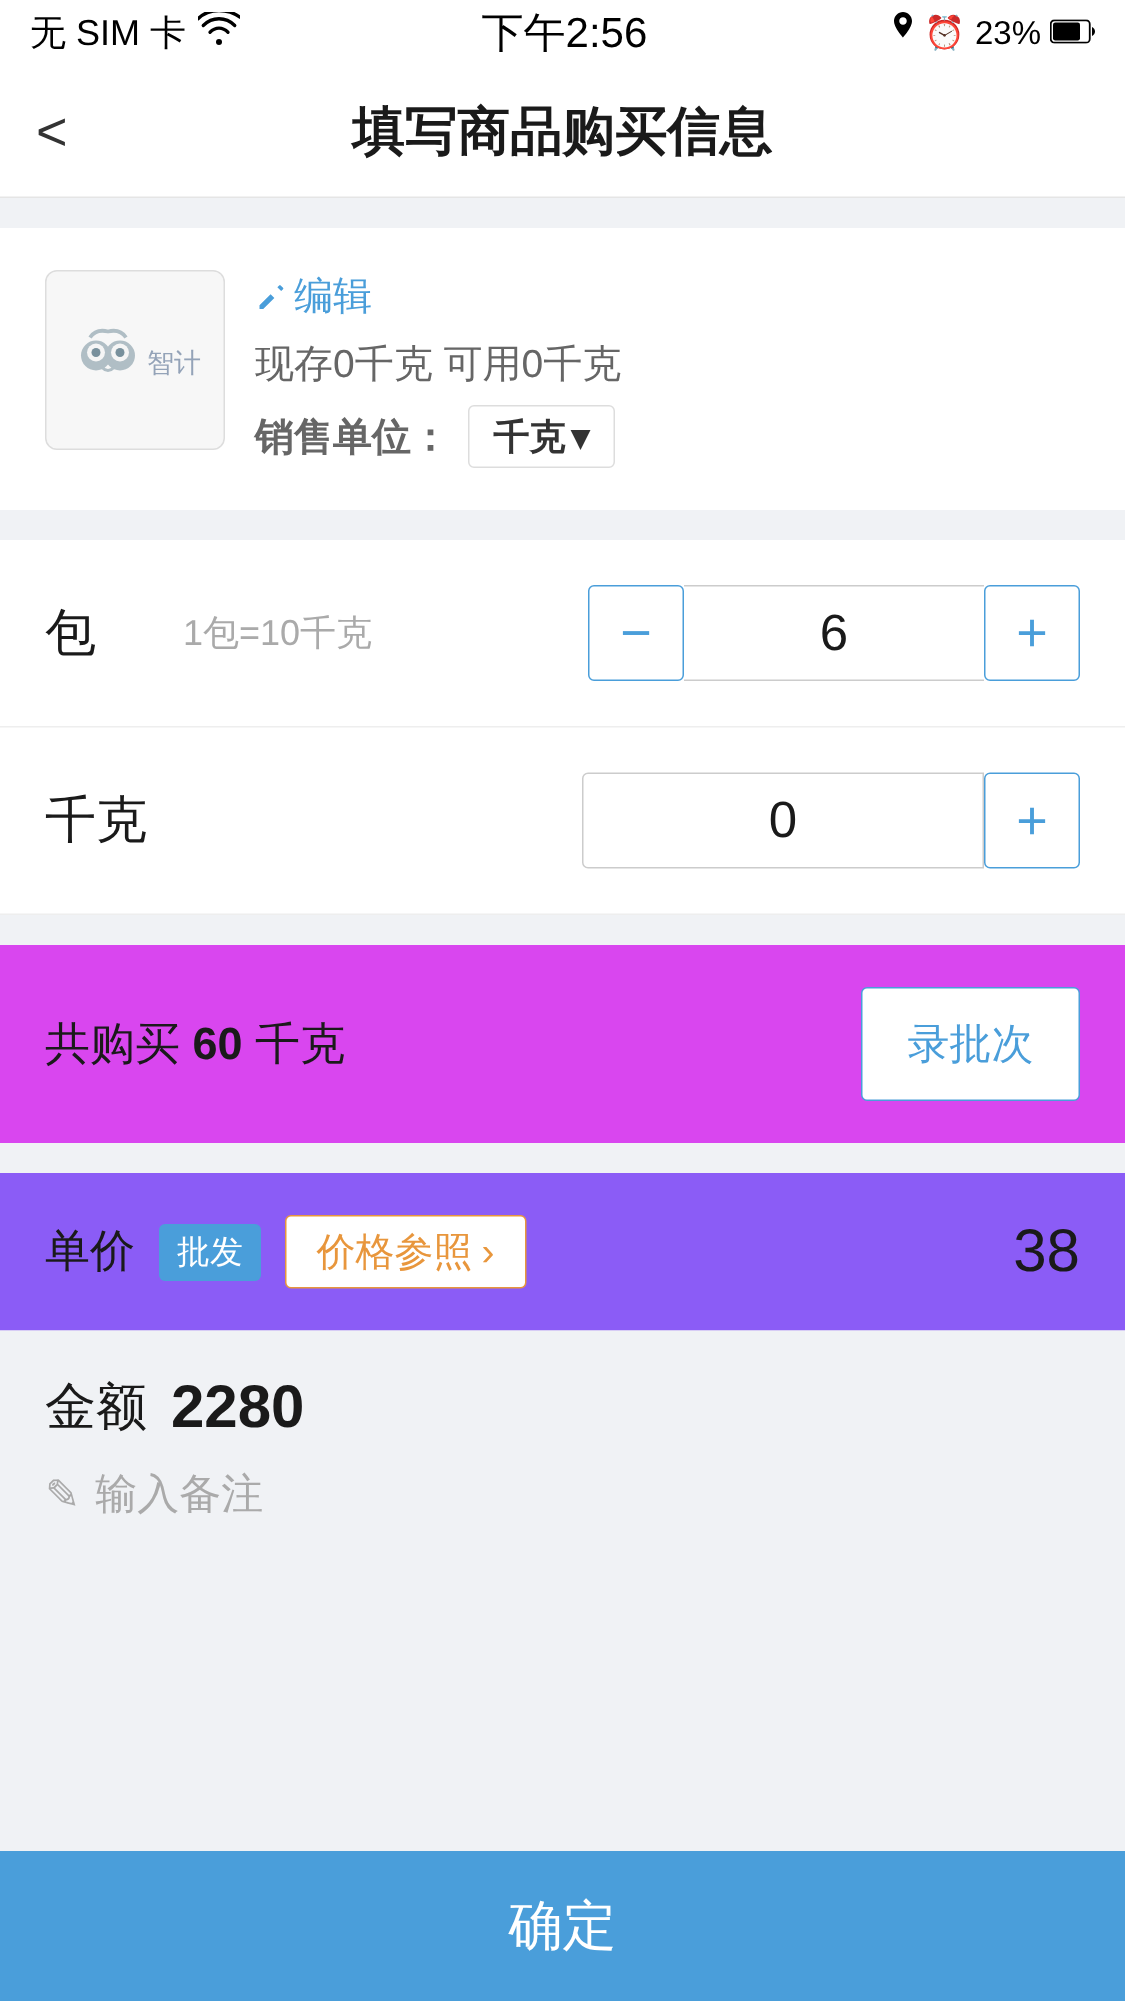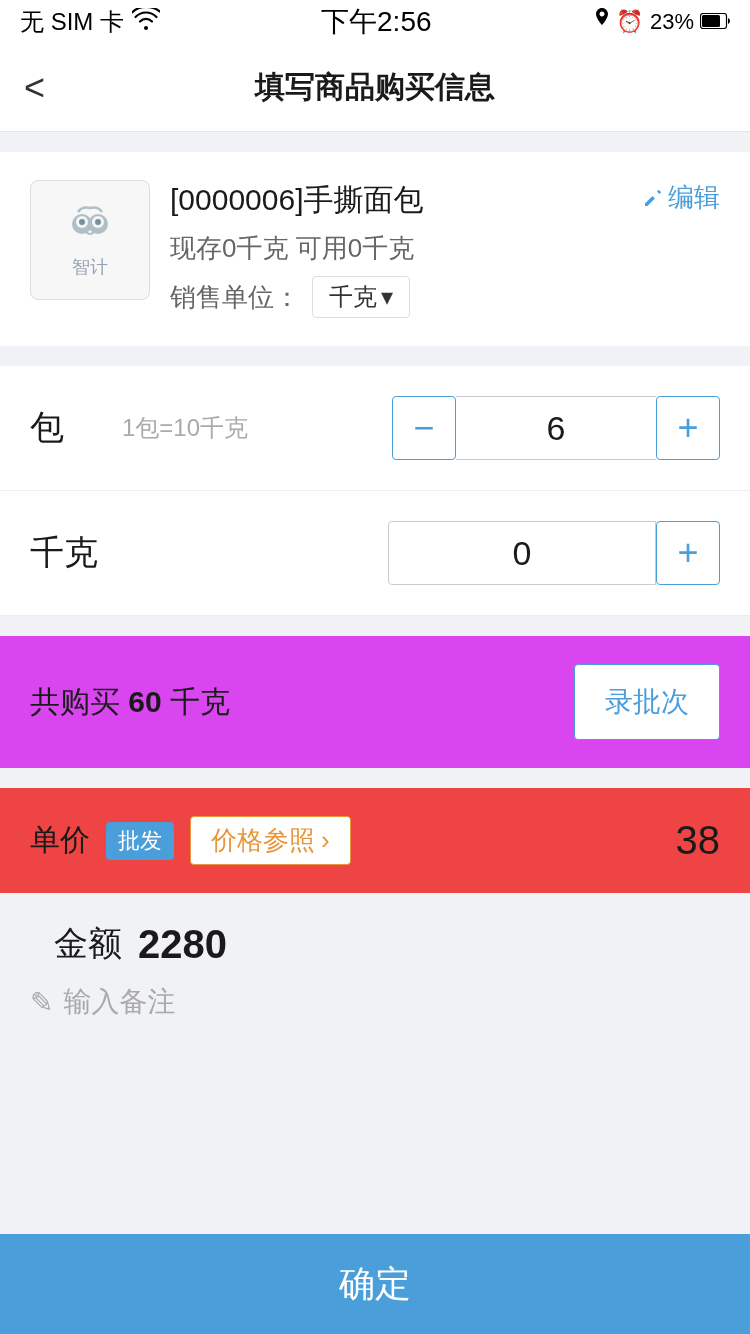--- a/index.html
+++ b/index.html
@@ -41,42 +41,41 @@
       padding: 0 20px;
     }
     .nav-bar .back-btn {
       position: absolute;
       left: 24px;
       font-size: 36px;
       color: #333;
       cursor: pointer;
     }
     .nav-bar .title {
-      font-size: 30px;
+      font-size: 35px;
       font-weight: 600;
       color: #1a1a1a;
     }
 
     
     .product-card {
       background: #fff;
       padding: 28px 30px;
       display: flex;
       align-items: flex-start;
       gap: 20px;
       margin-top: 20px;
     }
     .product-thumb {
       width: 120px;
       height: 120px;
       border: 1px solid #ddd;
       border-radius: 8px;
       background: #f7f7f7;
       display: flex;
-      flex-direction: column;
       align-items: center;
       justify-content: center;
       flex-shrink: 0;
     }
     .product-thumb .owl-icon {
       font-size: 40px;
       color: #94a3b8;
     }
     .product-thumb .brand-text {
       font-size: 18px;
@@ -110,20 +109,21 @@
       color: #666;
       margin-top: 10px;
     }
     .product-unit-row {
       display: flex;
       align-items: center;
       gap: 12px;
       margin-top: 10px;
       font-size: 26px;
       color: #666;
+      font-weight: bold;
     }
     .unit-select {
       border: 1px solid #ddd;
       border-radius: 4px;
       padding: 4px 16px;
       font-size: 24px;
       background: #fff;
       color: #333;
       display: flex;
       align-items: center;
@@ -210,21 +210,21 @@
       color: #4a9eda;
       font-size: 28px;
       padding: 18px 30px;
       border-radius: 4px;
       background: #fff;
       cursor: pointer;
     }
 
     
     .price-section {
-      background: #ef4444;
+      background: #8b5cf6;
       margin-top: 20px;
       padding: 28px 30px;
     }
     .price-row {
       display: flex;
       align-items: center;
       gap: 16px;
     }
     .price-label {
       font-size: 30px;
@@ -258,21 +258,20 @@
 
     
     .amount-section {
       background: #f0f2f5;
       padding: 28px 30px 16px 30px;
     }
     .amount-row {
       display: flex;
       align-items: center;
       gap: 16px;
-      margin-left: 24px;
     }
     .amount-label {
       font-size: 34px;
       color: #1a1a1a;
     }
     .amount-value {
       font-size: 40px;
       color: #1a1a1a;
       font-weight: 600;
     }
@@ -360,21 +359,20 @@
         <circle cx="18" cy="20" r="3" fill="#78909c"></circle>
         <circle cx="34" cy="20" r="3" fill="#78909c"></circle>
         <path d="M14 10 Q18 4 26 6 Q34 4 38 10" stroke="#b0bec5" stroke-width="2.5" fill="none"></path>
         <path d="M22 30 Q26 34 30 30" stroke="#b0bec5" stroke-width="2" fill="none"></path>
       </svg>
     </span>
     <span class="brand-text">智计</span>
   </div>
   <div class="product-info">
     <div class="product-name-row">
-      <span class="product-name">[0000006]手撕面包</span>
       <span class="edit-btn">
         <svg width="22" height="22" viewBox="0 0 22 22" fill="#4a9eda">
             <path d="M3 16.5V19h2.5l7.4-7.4-2.5-2.5L3 16.5zM18.7 5.8a.67.67 0 0 0 0-.95l-1.6-1.6a.67.67 0 0 0-.95 0l-1.25 1.25 2.55 2.55 1.25-1.25z"></path>
           </svg>
         <span>编辑</span>
       </span>
     </div>
     <div class="product-stock">现存0千克   可用0千克</div>
     <div class="product-unit-row">
       <span>销售单位：</span>

